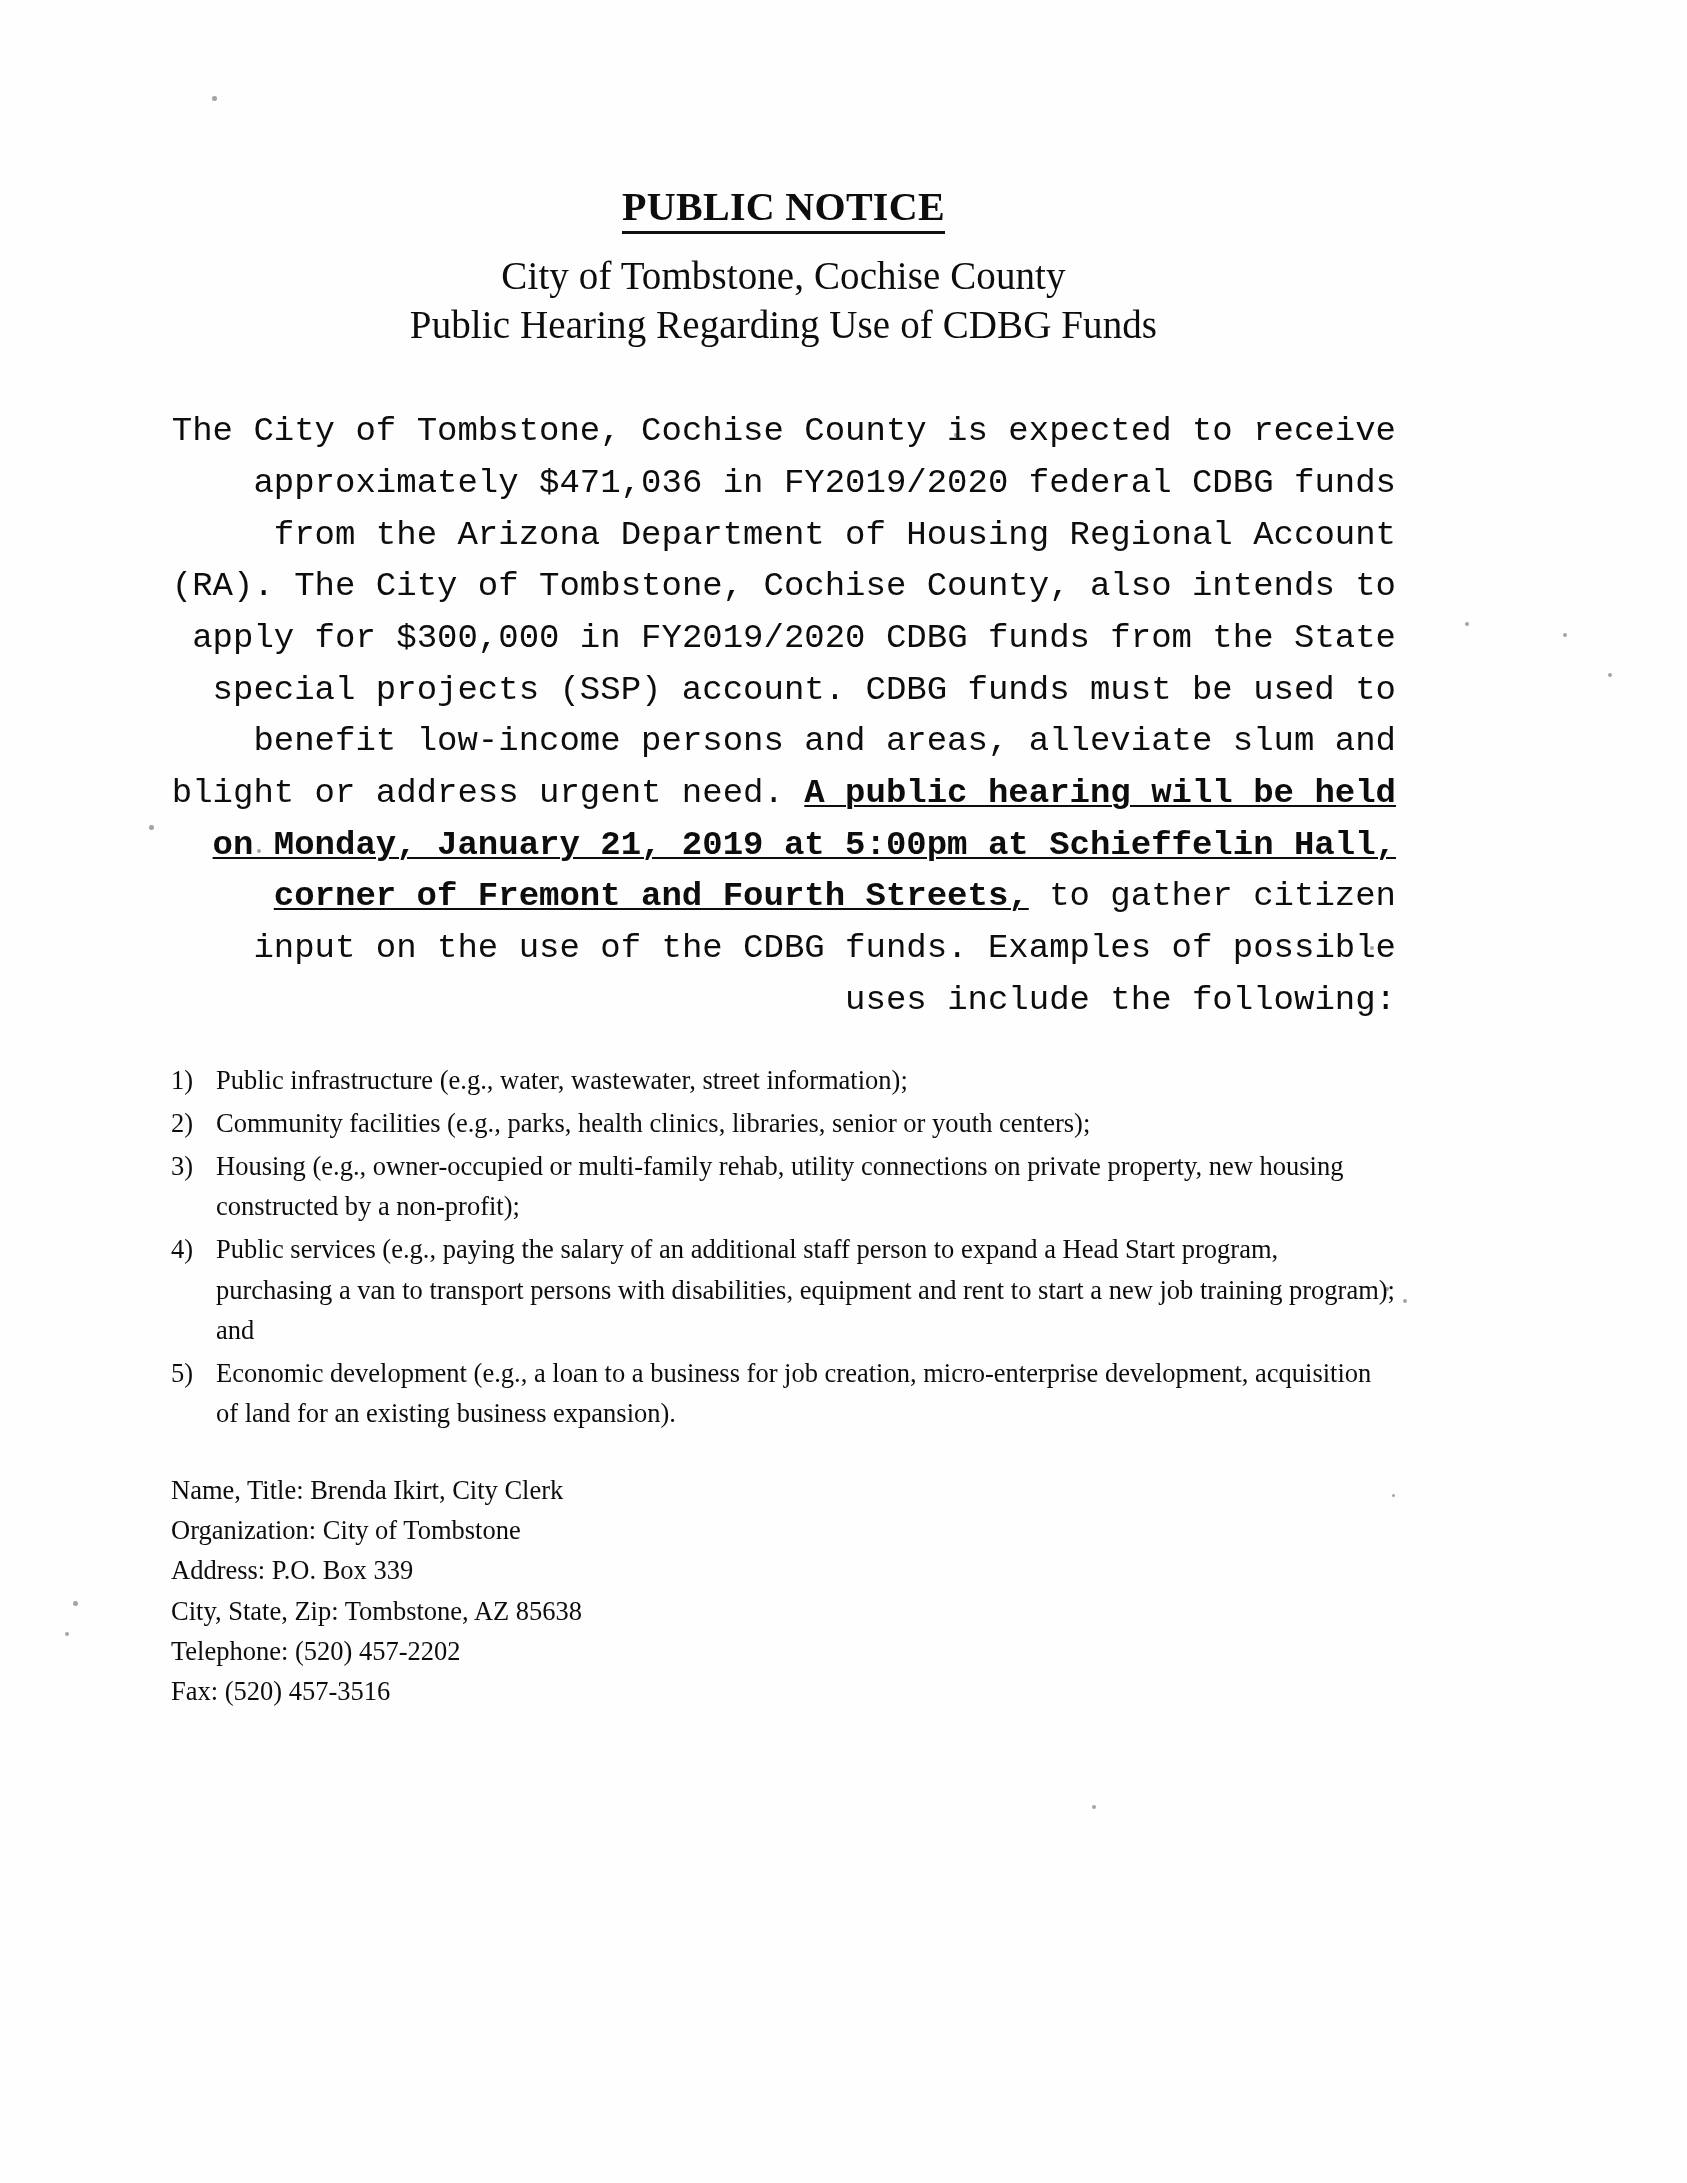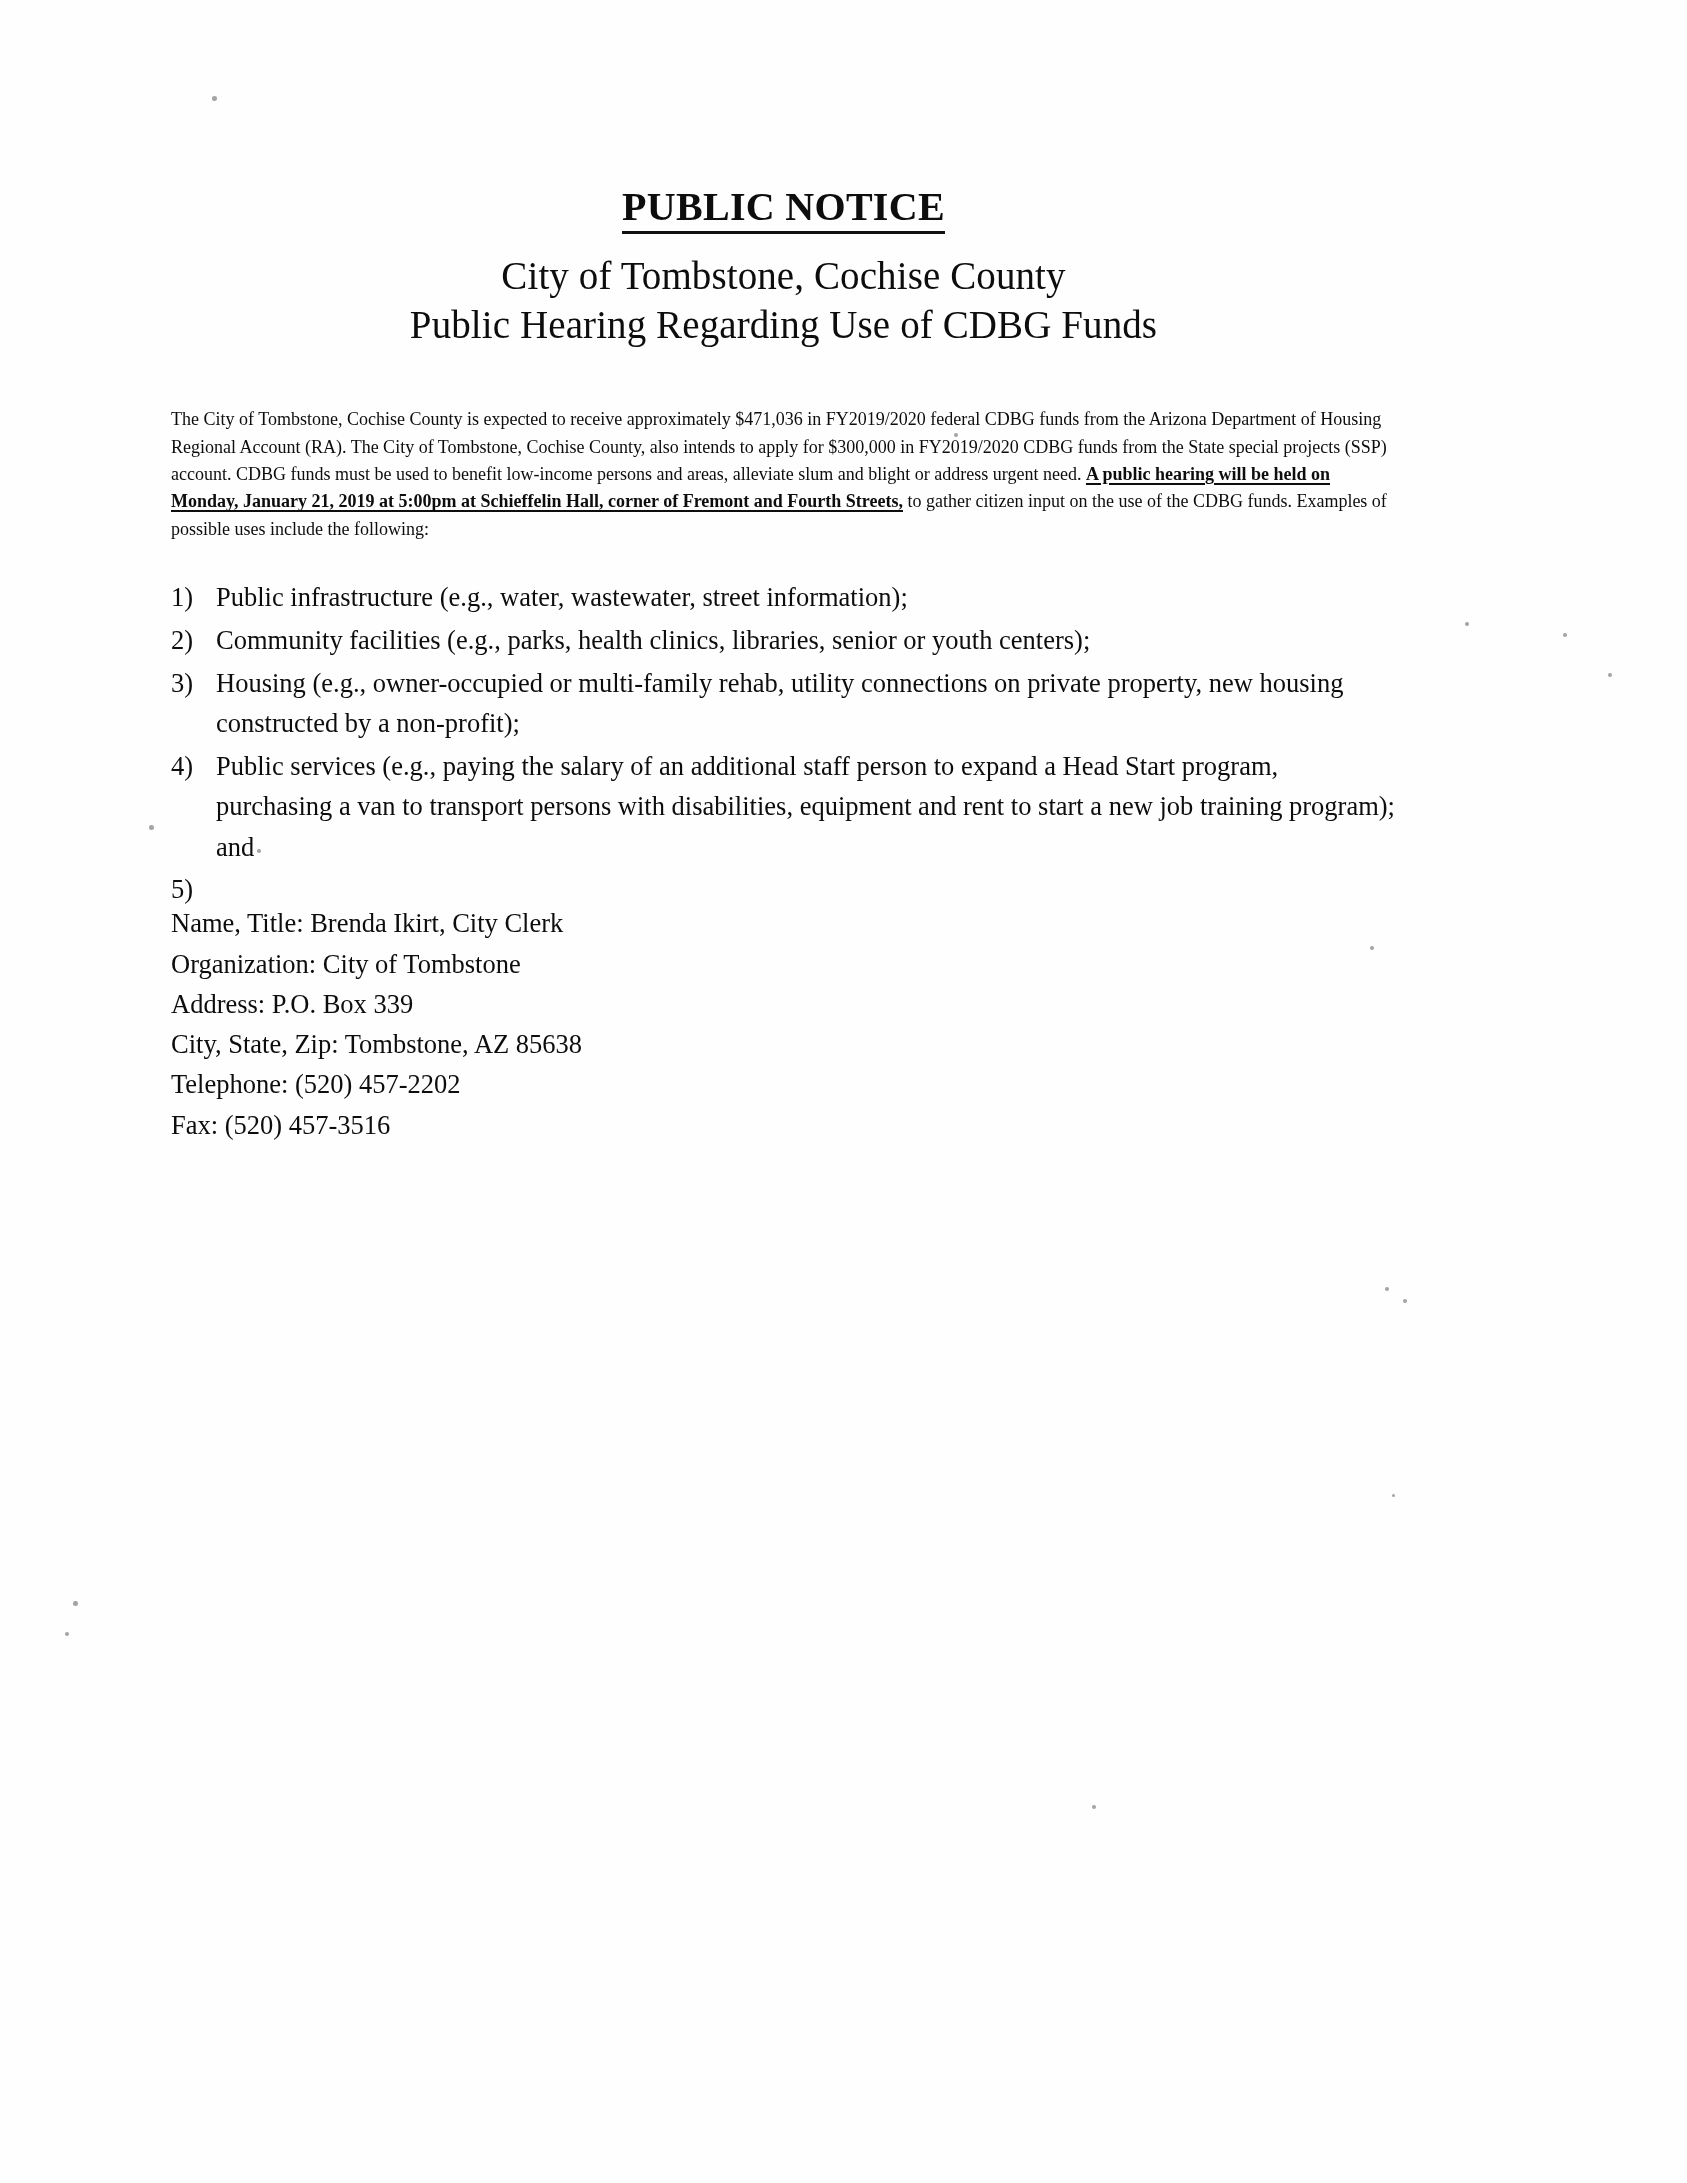--- a/index.html
+++ b/index.html
@@ -54,24 +54,25 @@
 
   .title-sub {
     font-size: 39px;
     font-weight: normal;
     line-height: 1.26;
     letter-spacing: 0.1px;
   }
 
   
   .para {
-    font-size: 18px;
+    font-size: 34px;
     line-height: 1.52;
-    text-align: left;
+    text-align: right;
     margin: 0 0 0 0;
+    font-family: Liberation Mono, monospace;
   }
 
   .bold-underline {
     font-weight: bold;
     text-decoration: underline;
     text-decoration-thickness: 2px;
     text-underline-offset: 2.6px;
   }
 
   .spacer-lg { height: 34px; }
@@ -154,20 +155,21 @@
       <li>
         <span class="marker">3)</span>
         <span>Housing (e.g., owner-occupied or multi-family rehab, utility connections on private property, new housing constructed by a non-profit);</span>
       </li>
       <li>
         <span class="marker">4)</span>
         <span>Public services (e.g., paying the salary of an additional staff person to expand a Head Start program, purchasing a van to transport persons with disabilities, equipment and rent to start a new job training program); and</span>
       </li>
       <li>
         <span class="marker">5)</span>
+        <span>Economic development (e.g., a loan to a business for job creation, micro-enterprise development, acquisition of land for an existing business expansion).</span>
       </li>
     </ol>
 
     <div class="spacer-lg"></div>
 
 
     <div class="contact-line">Name, Title: Brenda Ikirt, City Clerk</div>
     <div class="contact-line">Organization: City of Tombstone</div>
     <div class="contact-line">Address: P.O. Box 339</div>
     <div class="contact-line">City, State, Zip: Tombstone, AZ 85638</div>

